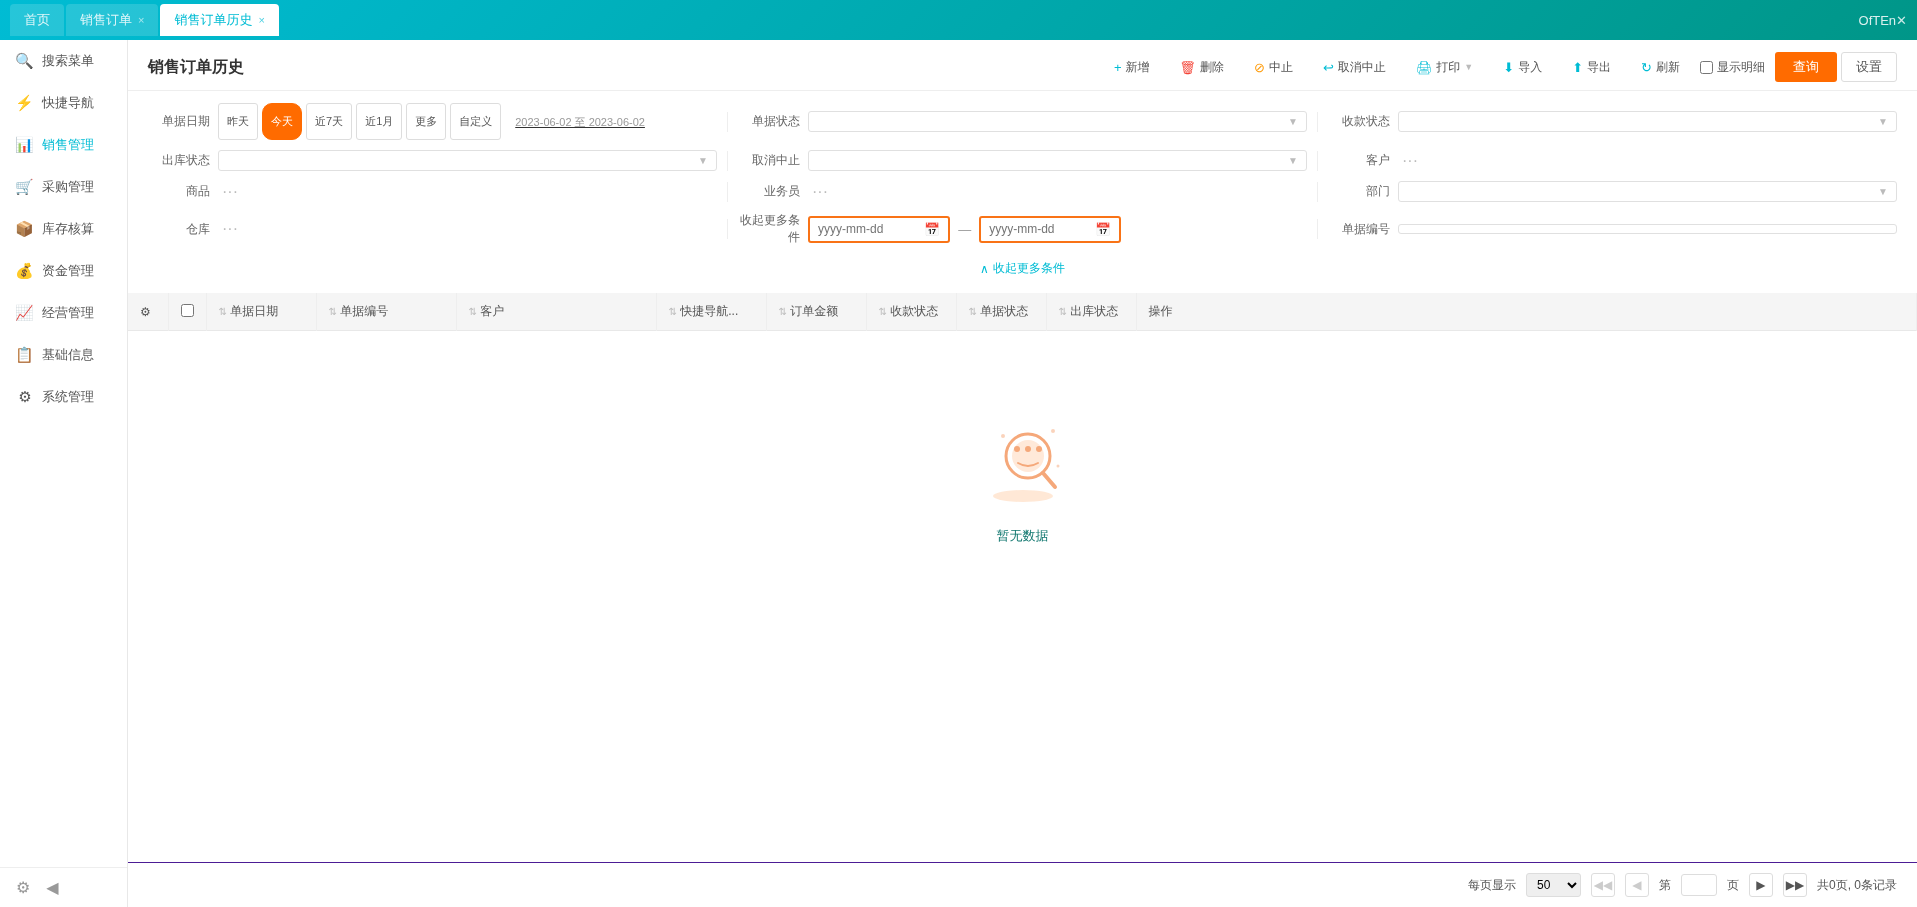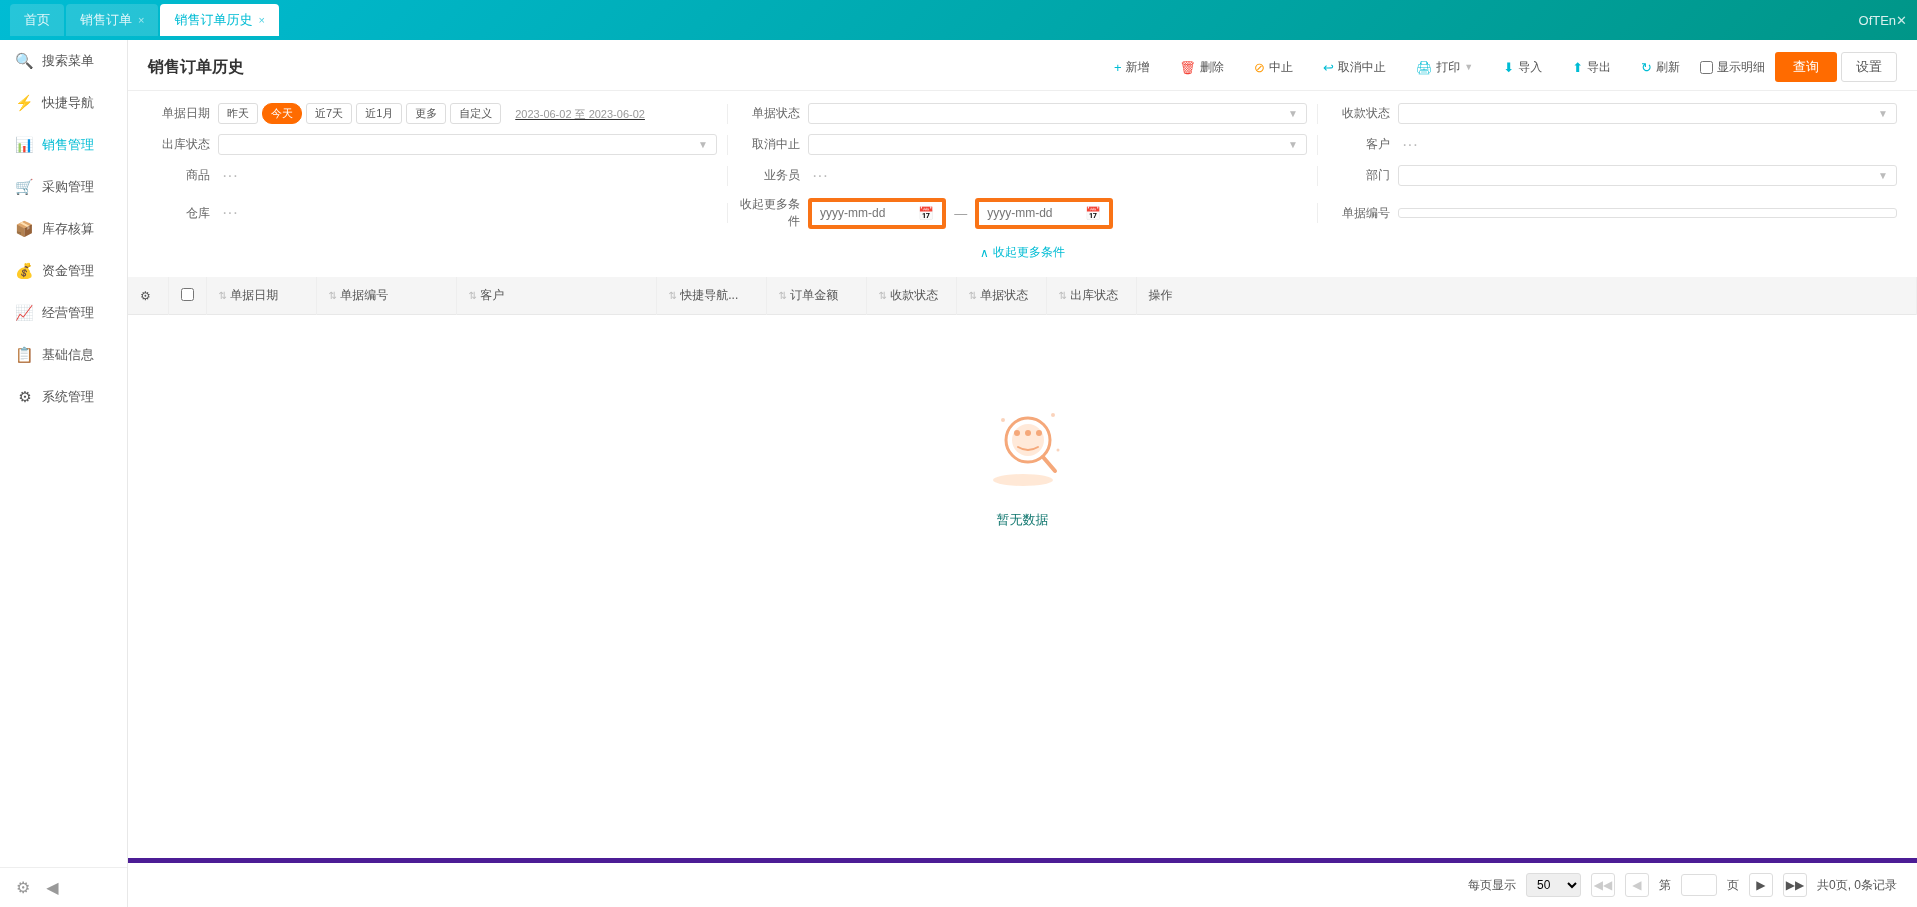--- a/index.html
+++ b/index.html
@@ -190,21 +190,21 @@
       display: flex;
       align-items: center;
       gap: 6px;
     }
     .date-btns {
       display: flex;
       align-items: center;
       gap: 4px;
     }
     .date-btn {
-      padding: 2px 8px;
+      padding: 10px 8px;
       border: 1px solid #ddd;
       background: #fff;
       border-radius: 3px;
       font-size: 11px;
       cursor: pointer;
       color: #555;
     }
     .date-btn.active {
       background: #ff6b00;
       color: #fff;
@@ -248,26 +248,26 @@
       gap: 4px;
       color: #00bcd4;
       font-size: 12px;
       cursor: pointer;
       justify-content: center;
       padding: 4px;
     }
     .date-field {
       display: flex;
       align-items: center;
-      border: 4px solid #f97316;
+      border: 2px solid #f97316;
       border-radius: 3px;
       padding: 4px 8px;
       background: #fff;
       min-width: 130px;
-      gap: 8px;
+      gap: 16px;
     }
     .date-field input {
       border: none;
       outline: none;
       font-size: 12px;
       color: #999;
       width: 90px;
       background: transparent;
     }
     .date-field .cal-icon { color: #ff9800; font-size: 13px; }
@@ -325,21 +325,21 @@
     }
     .empty-text { color: #0f766e; font-size: 13px; }
 
     
     .pagination-bar {
       display: flex;
       align-items: center;
       justify-content: flex-end;
       padding: 10px 20px;
       background: #fff;
-      border-top: 5px solid #4c1d95;
+      border-top: 1px solid #4c1d95;
       gap: 10px;
       flex-shrink: 0;
       font-size: 12px;
       color: #555;
     }
     .per-page-select {
       border: 1px solid #ddd;
       padding: 3px 6px;
       border-radius: 3px;
       font-size: 12px;

